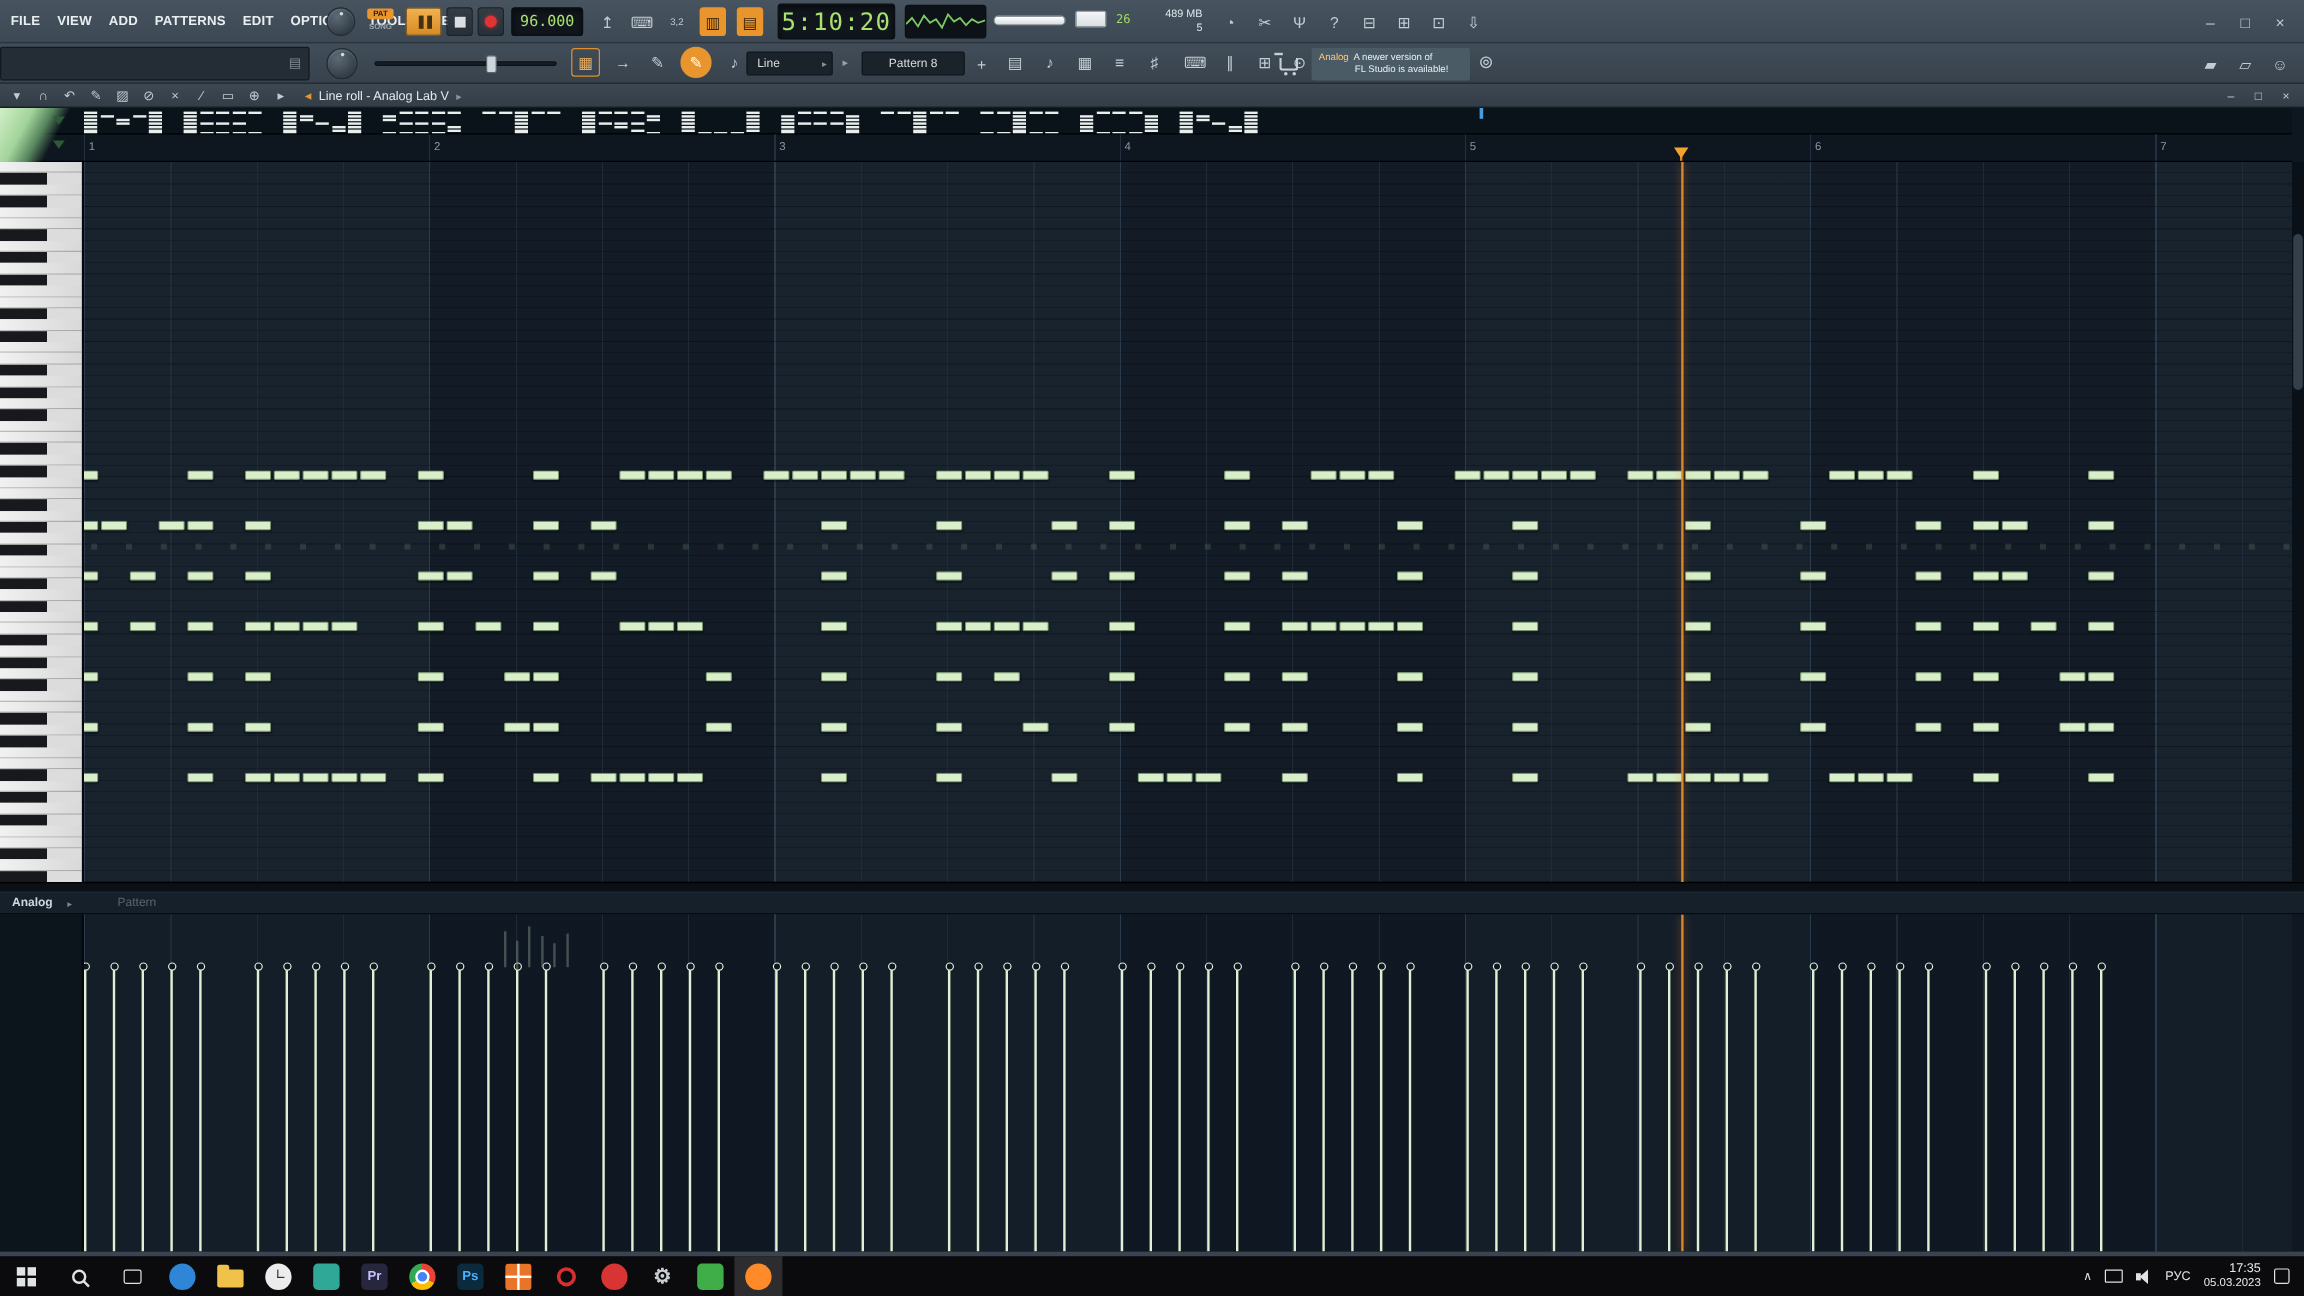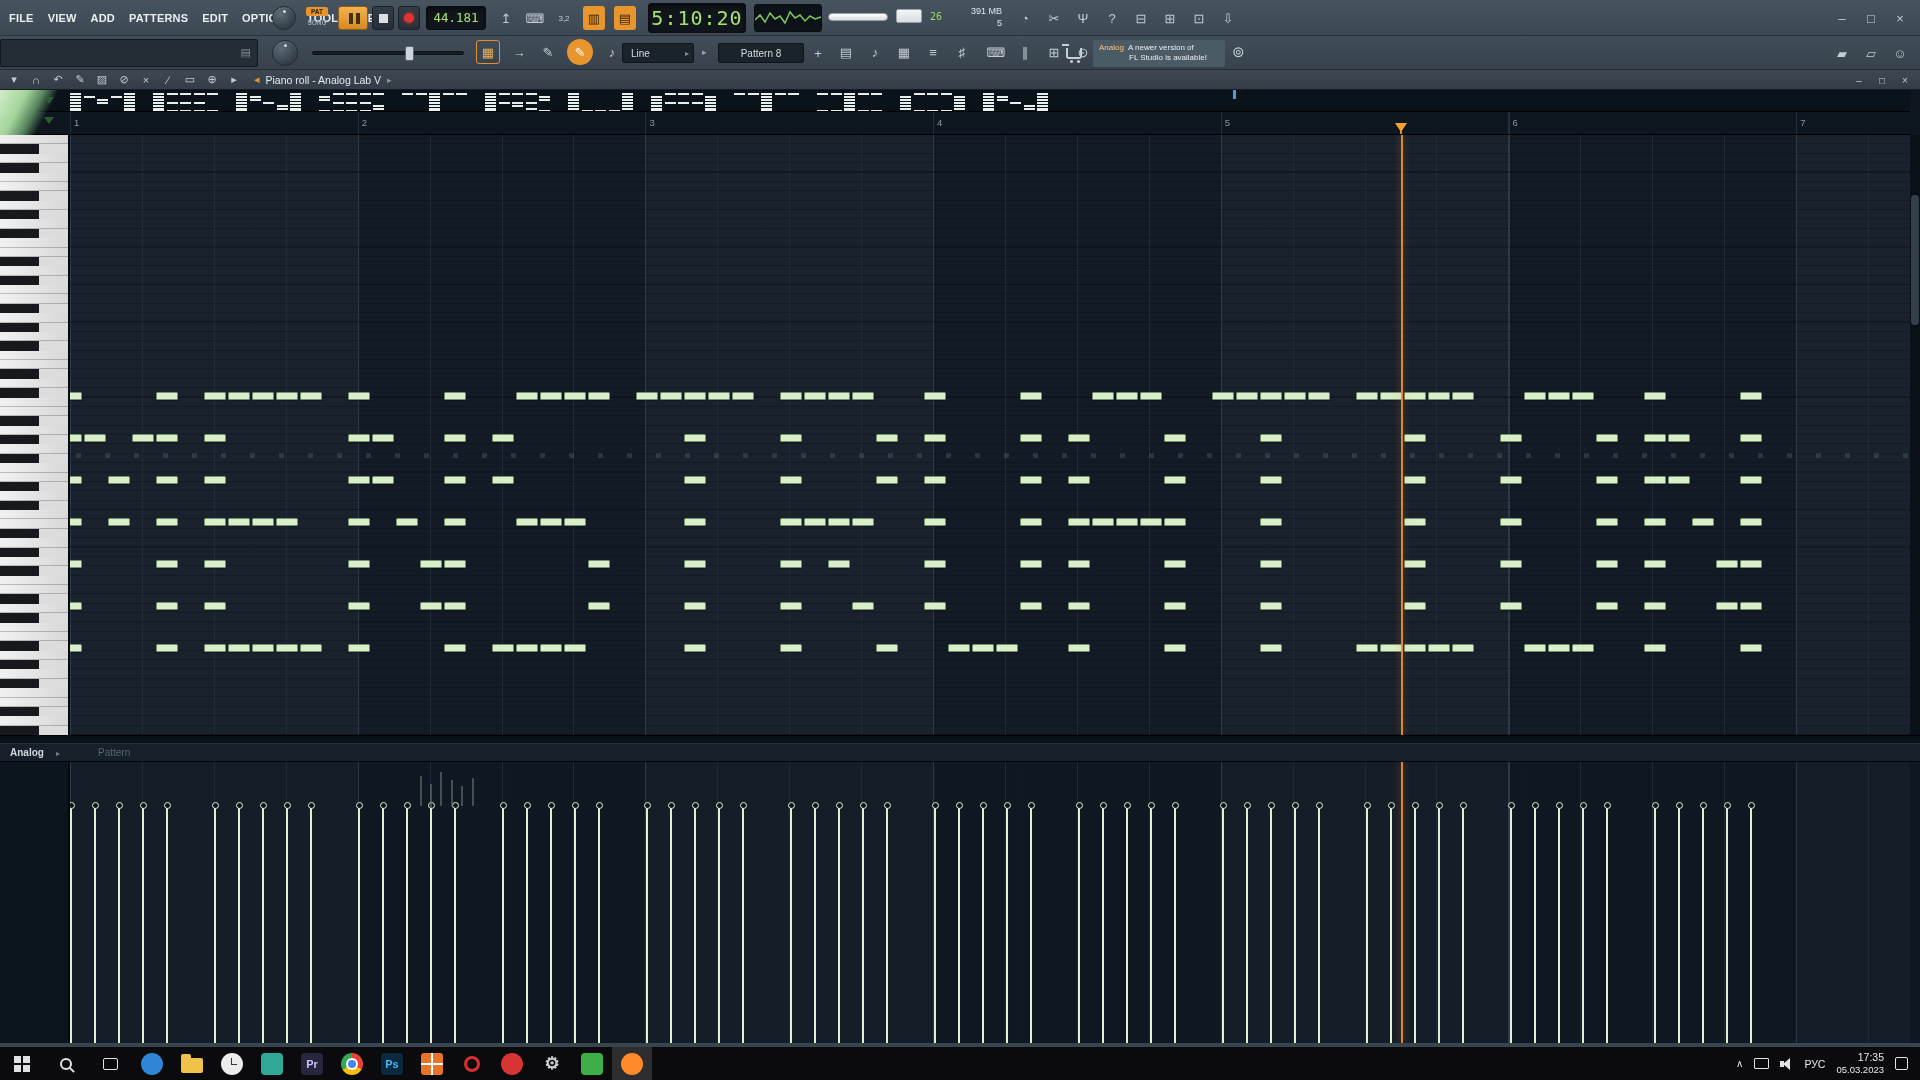--- a/index.html
+++ b/index.html
@@ -173,41 +173,41 @@
     </div>
     <div class="btn-play" style="left:338px;top:6px">
         <span class="pausebars"></span>
       </div>
     <div class="btn" style="left:372px;top:6px;width:22px;height:24px">
         <span class="stopsq"></span>
       </div>
     <div class="btn" style="left:398px;top:6px;width:22px;height:24px">
         <span class="recdot"></span>
       </div>
-    <div class="lcd abs" style="left:426px;top:6px;width:60px;height:24px;line-height:22px;font-size:12.5px">44.181</div>
+    <div class="lcd abs" style="left:426px;top:6px;width:60px;height:24px;line-height:22px;font-size:12.5px">96.000</div>
     <div class="iconrow abs" id="t-icons" style="left:496px;top:6px">
         <div class="itile">↥</div>
         <div class="itile">⌨</div>
         <div class="itile" style="font-size: 8px;">3,2</div>
         <div class="itile accent">▥</div>
         <div class="itile accent">▤</div>
       </div>
     <div class="lcd abs" style="left:648px;top:3px;width:98px;height:30px">
       <span class="time-big">5:10:20</span><span class="time-unit">B:S:T</span>
     </div>
     <div class="scope abs" style="left:754px;top:4px">
       <svg width="66" height="26" viewBox="0 0 66 26">
           <polyline points="0,15 5,10 10,17 15,8 20,14 25,11 30,18 35,7 40,13 45,10 50,16 55,11 60,14 66,12" fill="none" stroke="#7cc861" stroke-width="1.5"></polyline>
         </svg>
     </div>
     <div class="wslider abs" style="left:828px;top:13px"></div>
     <div class="wpanel abs" style="left:896px;top:9px"></div>
     <div class="cpu abs" style="left:930px;top:11px">26</div>
     <div class="memblk abs" style="left:956px;top:5px">
-      <div>391 MB</div>
+      <div>489 MB</div>
       <div>5</div>
     </div>
     <div class="iconrow abs" id="r1-icons" style="left:1015px;top:6px">
         <div class="itile">◔</div>
         <div class="itile">✂</div>
         <div class="itile">Ψ</div>
         <div class="itile">?</div>
         <div class="itile">⊟</div>
         <div class="itile">⊞</div>
         <div class="itile">⊡</div>
@@ -280,21 +280,21 @@
         <div class="itile">✎</div>
         <div class="itile">▨</div>
         <div class="itile">⊘</div>
         <div class="itile">×</div>
         <div class="itile">∕</div>
         <div class="itile">▭</div>
         <div class="itile">⊕</div>
         <div class="itile">▸</div>
       </div>
     <span class="pr-speaker">◂</span>
-    <span class="pr-title">Piano roll - Analog Lab V</span>
+    <span class="pr-title">Line roll - Analog Lab V</span>
     <span class="pr-arrow">▸</span>
     <div class="iconrow" id="pr-winbtns">
         <div class="itile">–</div>
         <div class="itile">□</div>
         <div class="itile">×</div>
       </div>
   </div>
 
   <div class="strip">
     <div id="mini">

